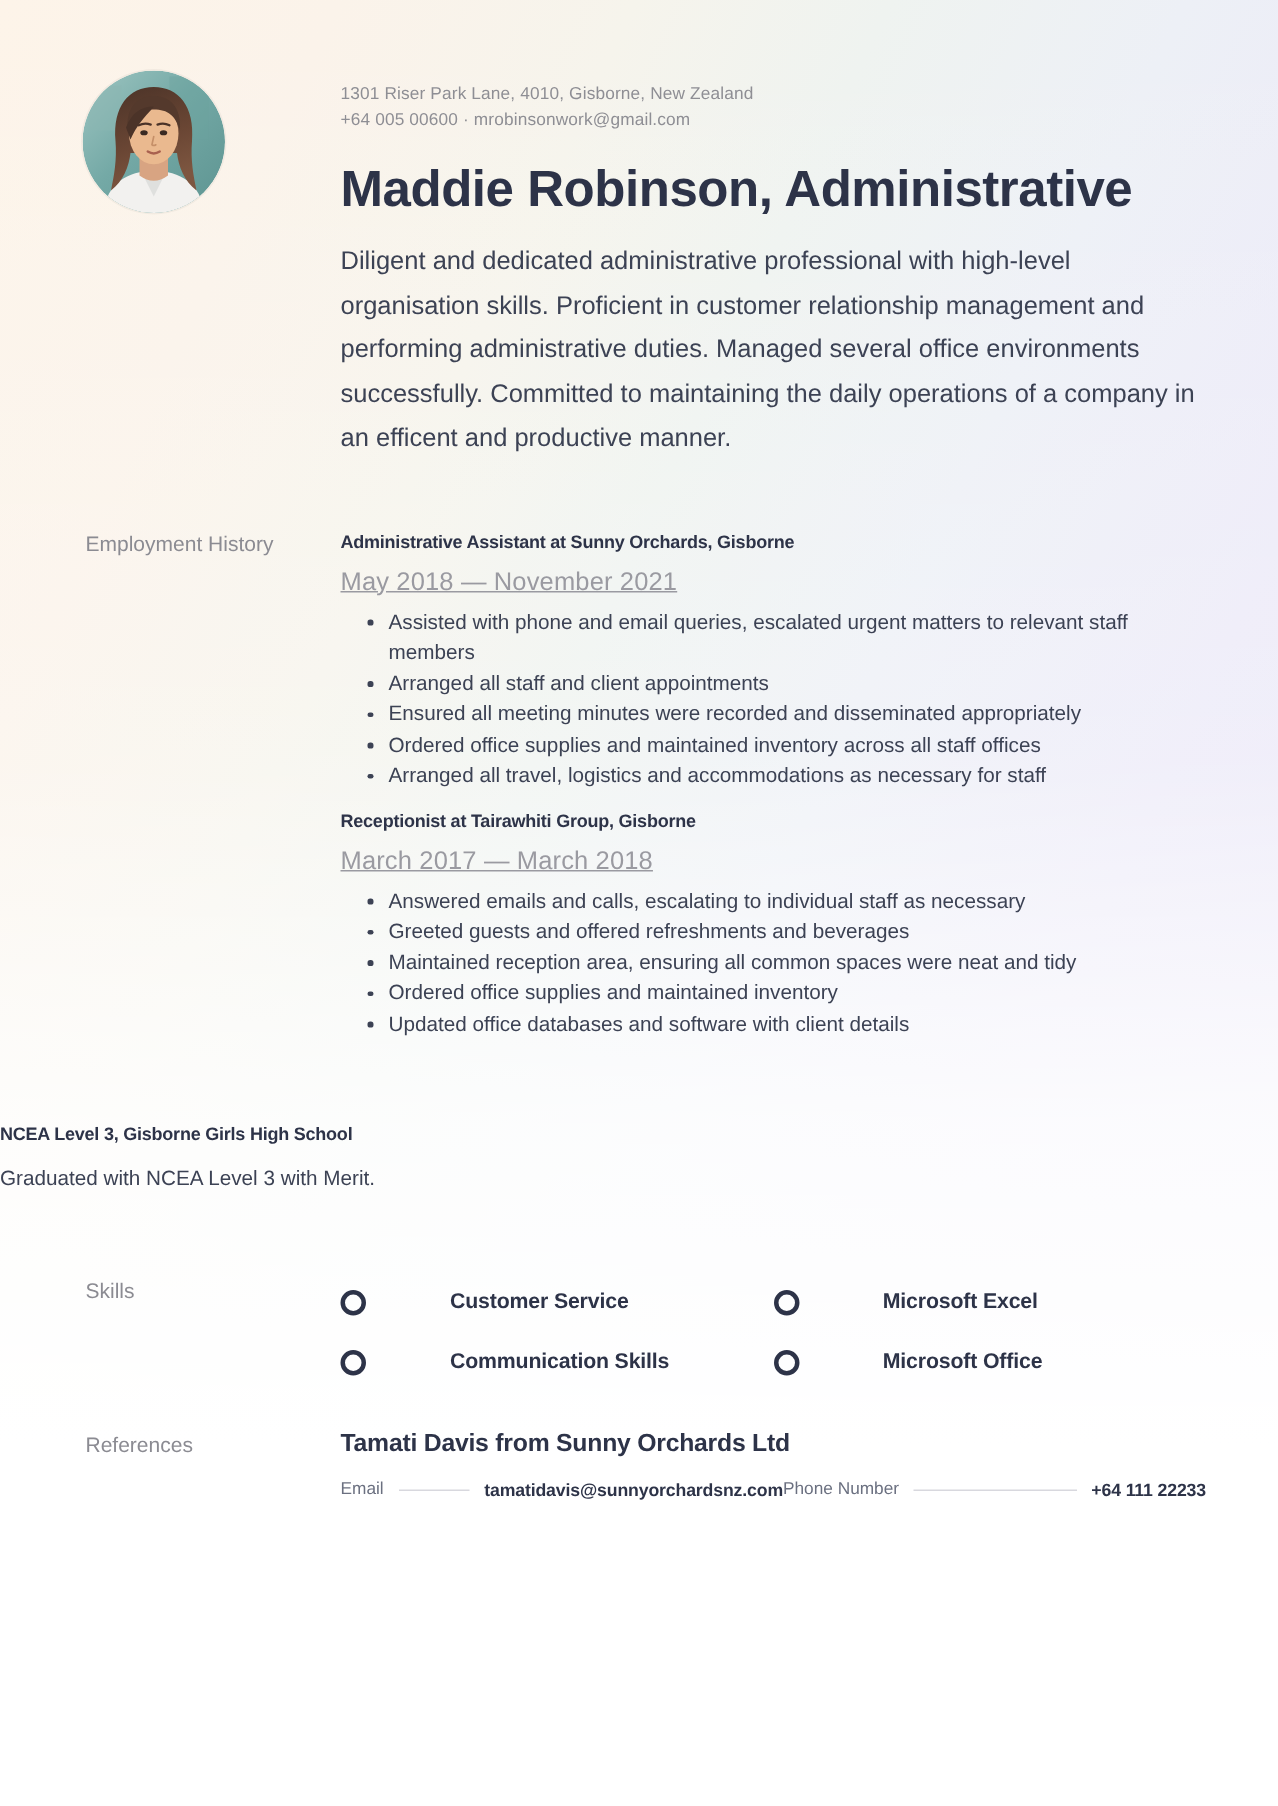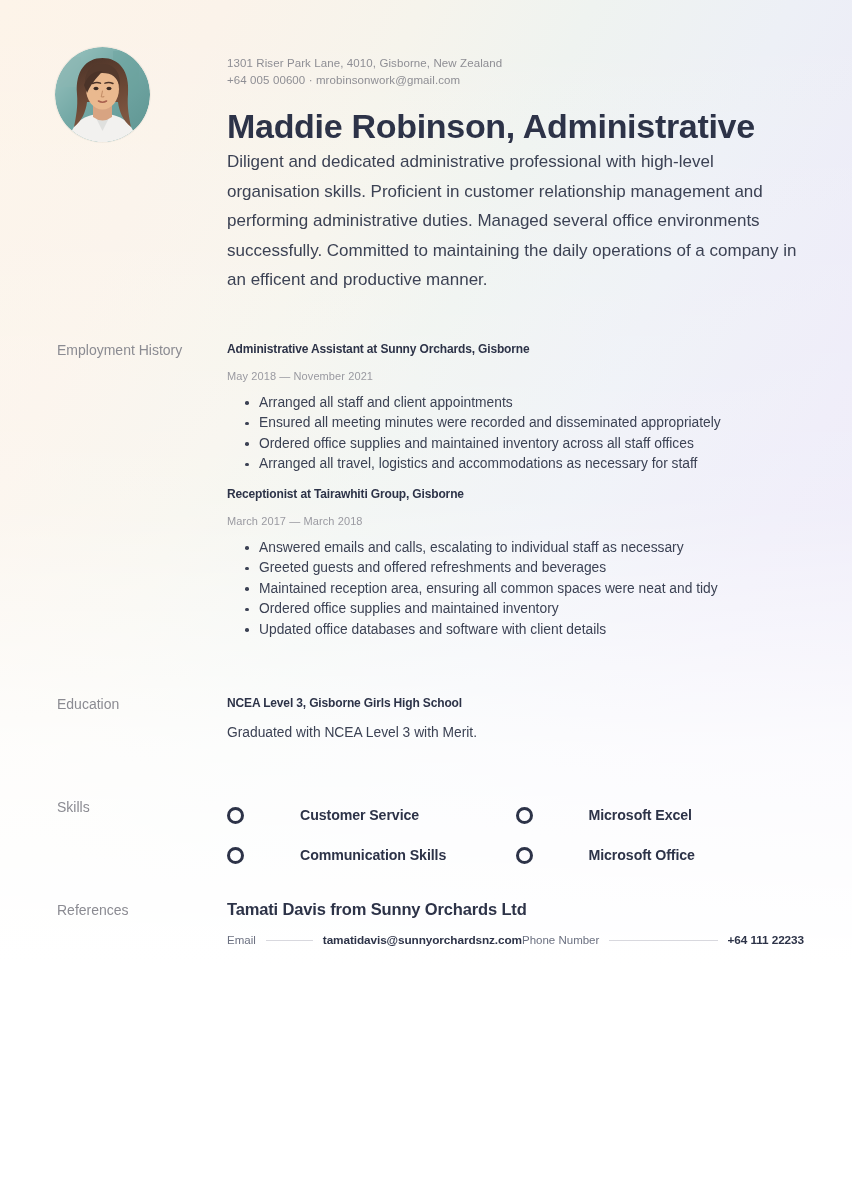--- a/index.html
+++ b/index.html
@@ -101,21 +101,21 @@
   .name {
     margin-top: 22px;
     font-size: 34px;
     line-height: 32px;
     font-weight: 700;
     color: #2d3348;
     letter-spacing: -0.3px;
   }
 
   .summary {
-    margin-top: 5px;
+    margin-top: 17px;
     font-size: 17px;
     line-height: 29.5px;
     color: #3c4254;
     font-weight: 400;
     max-width: 580px;
   }
 
   
   .sec-label {
     font-size: 14px;
@@ -129,24 +129,25 @@
   
   .entry-title {
     font-size: 12px;
     line-height: 23px;
     font-weight: 700;
     color: #2d3348;
     letter-spacing: -0.15px;
   }
   .entry-date {
     margin-top: 7px;
-    font-size: 11px;
+    font-size: 17px;
     line-height: 16px;
     color: #9a9aa1;
     letter-spacing: 0.1px;
+    text-decoration: underline;
   }
   .entry-note {
     margin-top: 8px;
     font-size: 13.8px;
     line-height: 20px;
     color: #3c4254;
   }
 
   ul.bullets {
     margin-top: 9px;
@@ -320,20 +321,21 @@
     <div class="row sec-employment">
       <div class="gutter">
         <div class="sec-label">Employment History</div>
       </div>
       <div class="body-col">
 
         <div class="entry">
           <div class="entry-title">Administrative Assistant at Sunny Orchards, Gisborne</div>
           <div class="entry-date">May 2018 — November 2021</div>
           <ul class="bullets">
+            <li>Assisted with phone and email queries, escalated urgent matters to relevant staff members</li>
             <li>Arranged all staff and client appointments</li>
             <li>Ensured all meeting minutes were recorded and disseminated appropriately</li>
             <li>Ordered office supplies and maintained inventory across all staff offices</li>
             <li>Arranged all travel, logistics and accommodations as necessary for staff</li>
           </ul>
         </div>
 
         <div class="entry">
           <div class="entry-title">Receptionist at Tairawhiti Group, Gisborne</div>
           <div class="entry-date">March 2017 — March 2018</div>
@@ -343,23 +345,20 @@
             <li>Maintained reception area, ensuring all common spaces were neat and tidy</li>
             <li>Ordered office supplies and maintained inventory</li>
             <li>Updated office databases and software with client details</li>
           </ul>
         </div>
 
       </div>
     </div>
 
     <div class="row sec-education">
-      <div class="gutter">
-        <div class="sec-label">Education</div>
-      </div>
       <div class="body-col">
 
 
         <div class="edu-entry">
           <div class="entry-title">NCEA Level 3, Gisborne Girls High School</div>
           <div class="entry-note">Graduated with NCEA Level 3 with Merit.</div>
         </div>
 
       </div>
     </div>

